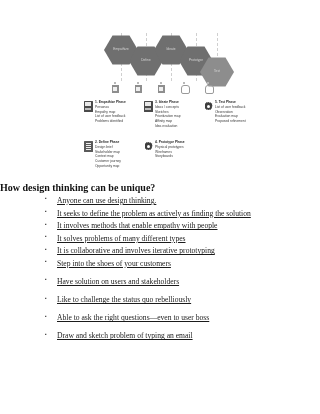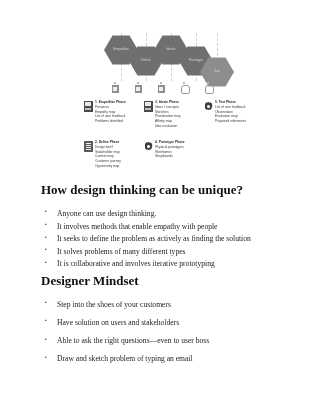--- a/index.html
+++ b/index.html
@@ -211,32 +211,32 @@
   .body-text {
     position: absolute;
     left: 0;
     top: 182px;
     width: 320px;
     padding: 0;
   }
   h2.section-heading {
     font-family: "Liberation Serif", serif;
     font-weight: bold;
-    font-size: 13px;
+    font-size: 10px;
     margin: 0;
     color: #111111;
-    padding-left: 41px;
   }
   .heading-indent { margin-left: 57px; margin-top: 6px; }
   .heading-flush  { margin-left: 18px; margin-top: 9px; }
 
   ul.bullets {
     list-style: none;
-    margin: 12px 0 0 0;
+    margin: 4px 0 0 0;
     padding: 0;
+    text-decoration: underline;
   }
   ul.bullets li {
     position: relative;
     font-family: "Liberation Serif", serif;
     font-size: 7.6px;
     color: #1b1b1b;
     padding-left: 57px;
     margin-bottom: 4.1px;
     line-height: 1.12;
   }
@@ -351,27 +351,27 @@
     </div>
 
   </div>
 </div>
 
 <div class="body-text">
 
   <h2 class="section-heading heading-indent">How design thinking can be unique?</h2>
   <ul class="bullets">
     <li>Anyone can use design thinking.</li>
+    <li>It seeks to define the problem as actively as finding the solution</li>
     <li>It involves methods that enable empathy with people</li>
-    <li>It seeks to define the problem as actively as finding the solution</li>
     <li>It solves problems of many different types</li>
     <li>It is collaborative and involves iterative prototyping</li>
   </ul>
 
-  <h2 class="section-heading heading-flush">Designer Mindset</h2>
   <ul class="bullets spaced">
     <li>Step into the shoes of your customers</li>
     <li>Have solution on users and stakeholders</li>
+    <li>Like to challenge the status quo rebelliously</li>
     <li>Able to ask the right questions—even to user boss</li>
     <li>Draw and sketch problem of typing an email</li>
   </ul>
 
 </div>
 
 </body></html>

